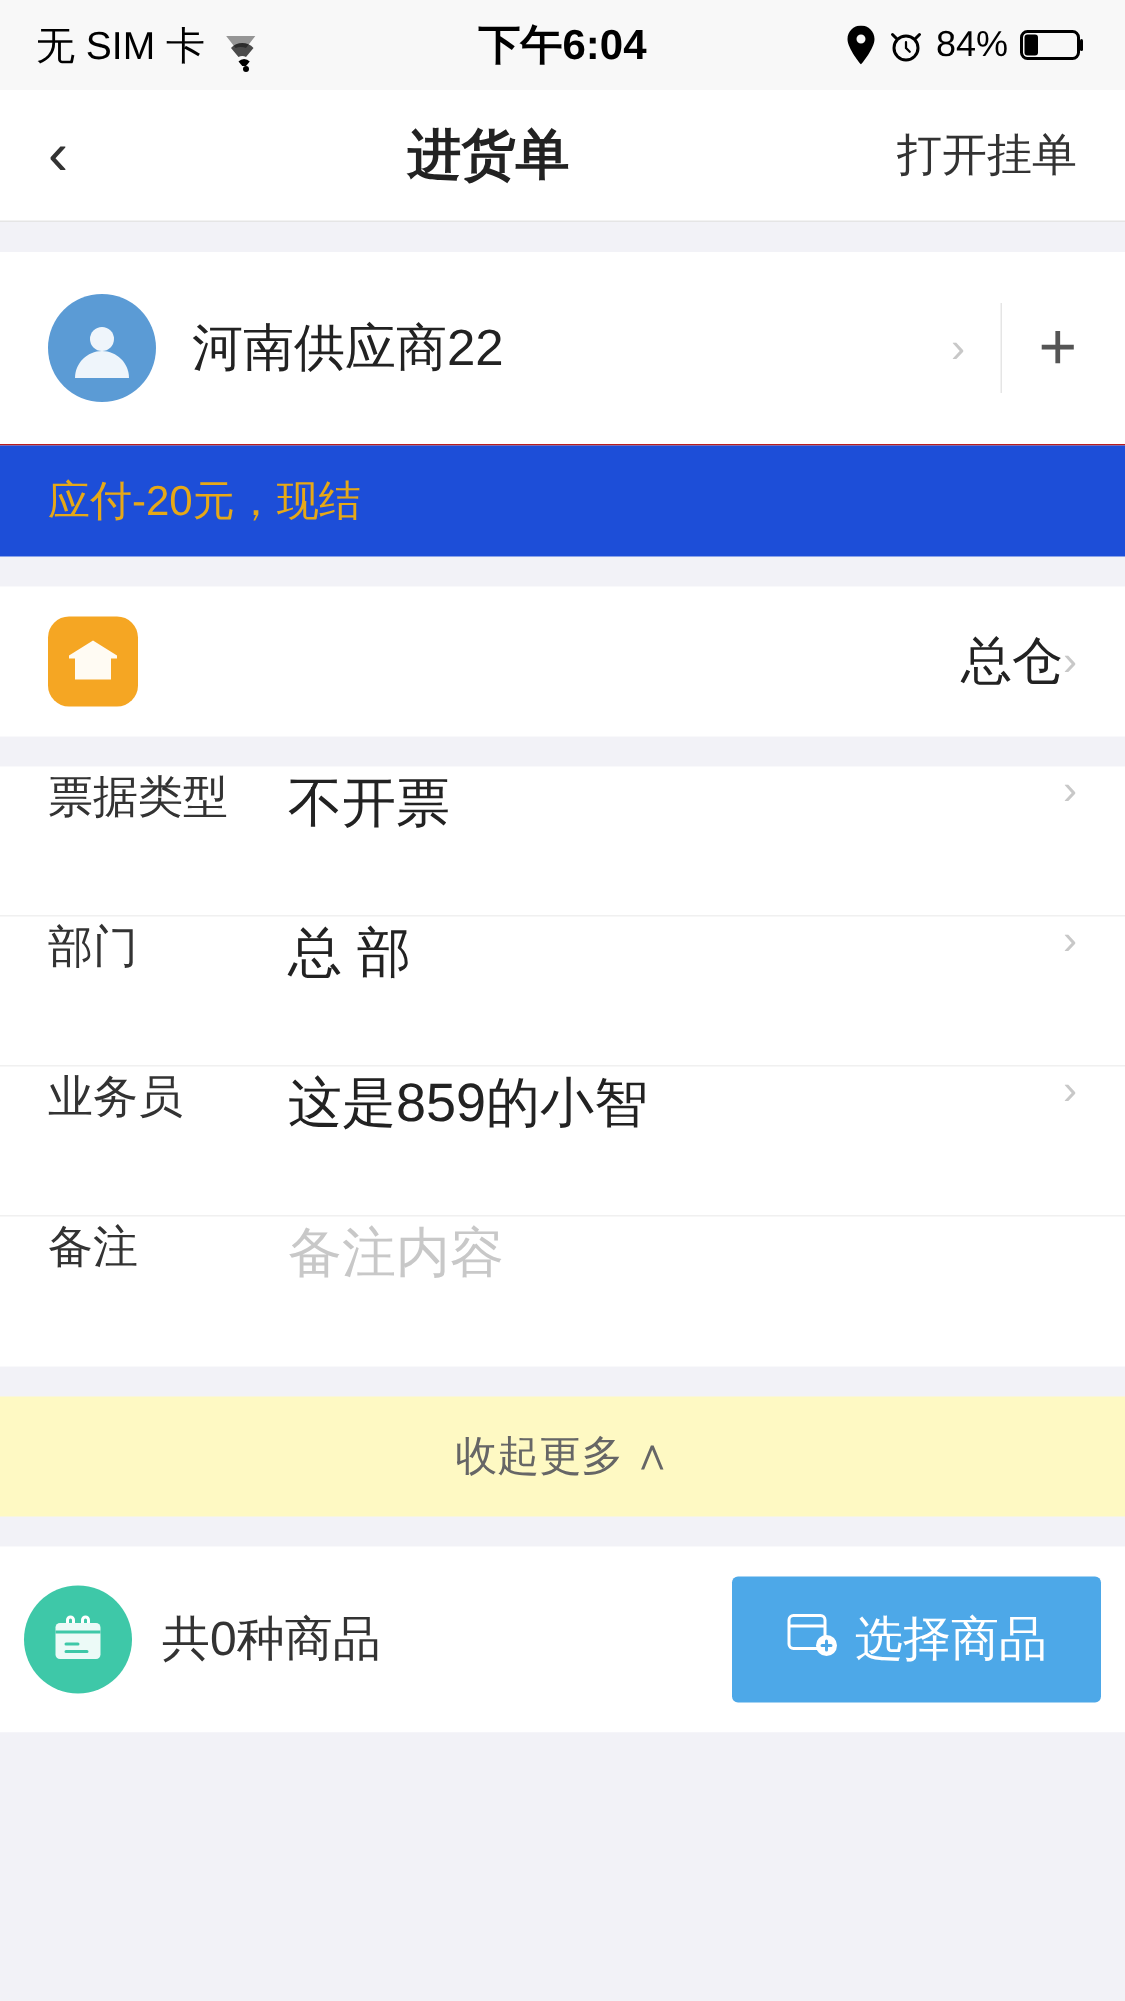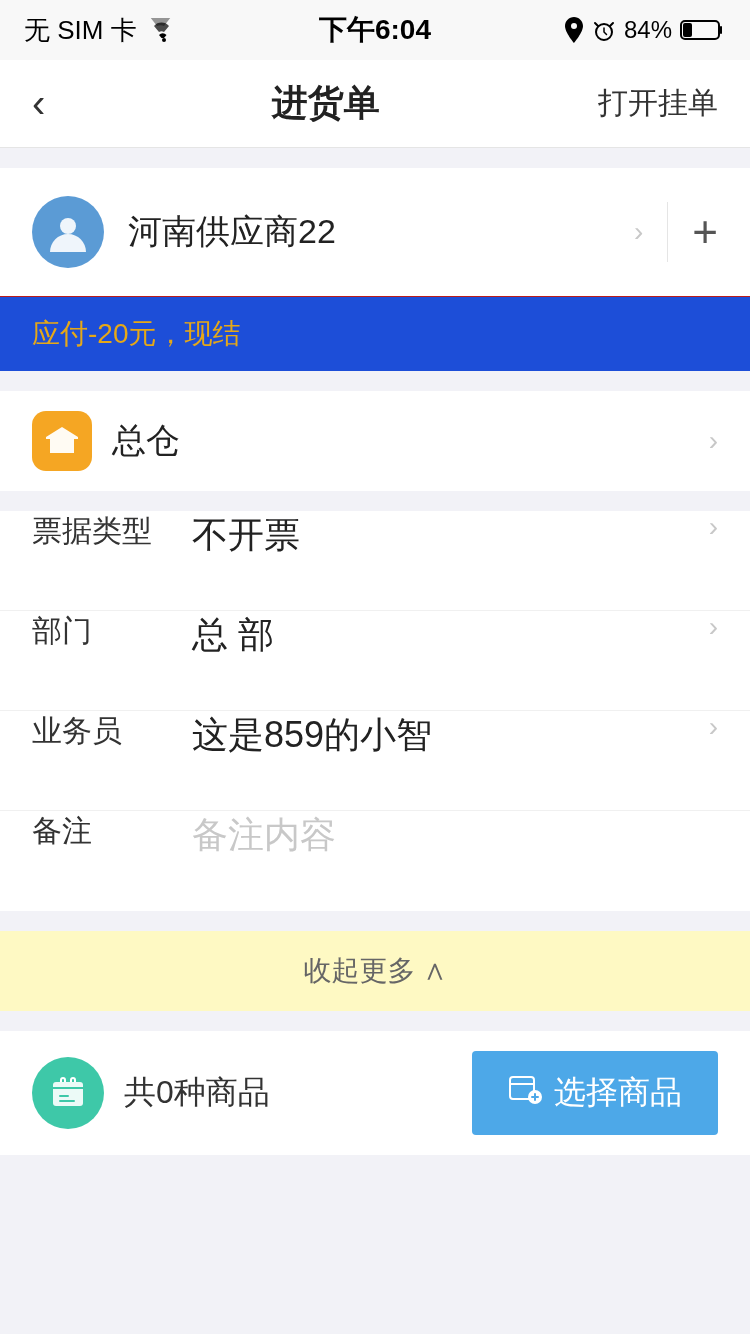--- a/index.html
+++ b/index.html
@@ -20,21 +20,21 @@
       display: flex;
       align-items: center;
       justify-content: space-between;
       padding: 0 24px;
       font-size: 26px;
       font-weight: 500;
       color: #000;
     }
     .status-bar-left {
       display: flex;
-      align-items: center;
+      align-items: flex-end;
       gap: 10px;
     }
     .status-bar-center {
       position: absolute;
       left: 50%;
       transform: translateX(-50%);
       font-size: 28px;
       font-weight: 600;
     }
     .status-bar-right {
@@ -147,20 +147,21 @@
       position: relative;
     }
     .form-row:last-child {
       border-bottom: none;
     }
     .warehouse-row {
       display: flex;
       align-items: center;
       padding: 0 32px;
       height: 100px;
+      text-align: right;
     }
     .warehouse-icon {
       width: 60px;
       height: 60px;
       border-radius: 14px;
       background: #f5a623;
       display: flex;
       align-items: center;
       justify-content: center;
       margin-right: 20px;
@@ -198,21 +199,21 @@
       font-size: 28px;
       color: #666;
       margin-bottom: 20px;
     }
 
     
     .product-bar {
       background: #fff;
       display: flex;
       align-items: center;
-      padding: 20px 32px;
+      padding: 20px 16px;
     }
     .product-icon {
       width: 72px;
       height: 72px;
       border-radius: 50%;
       background: #3ec8a8;
       display: flex;
       align-items: center;
       justify-content: center;
       margin-right: 20px;

